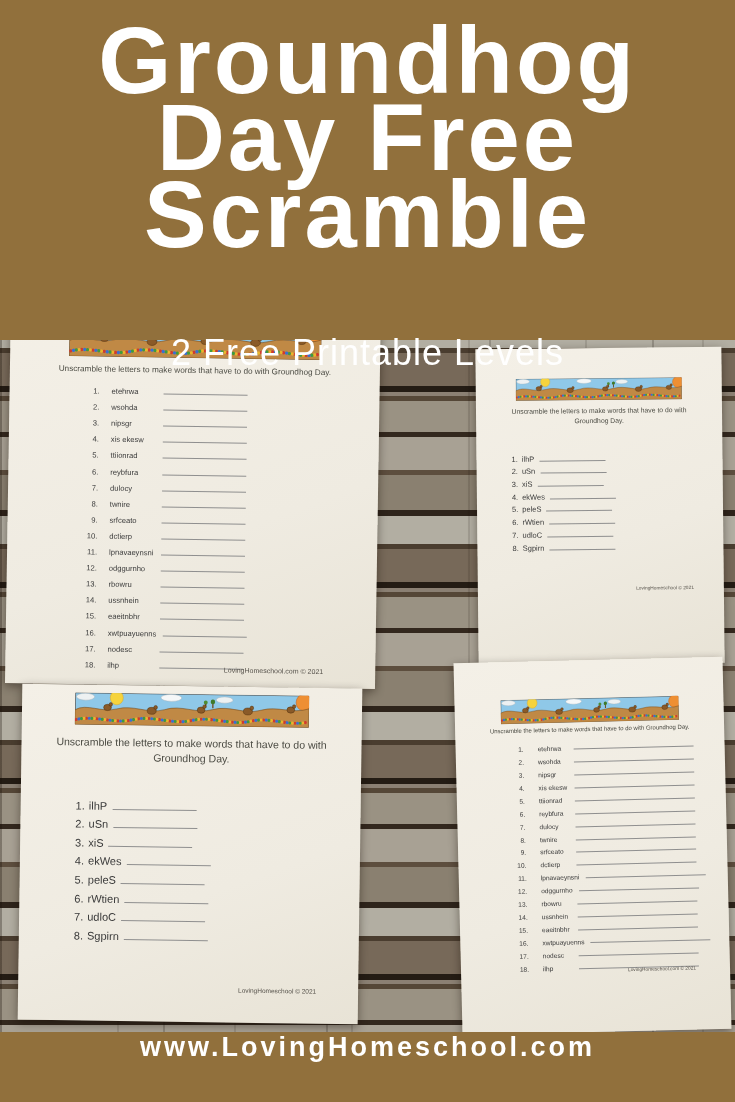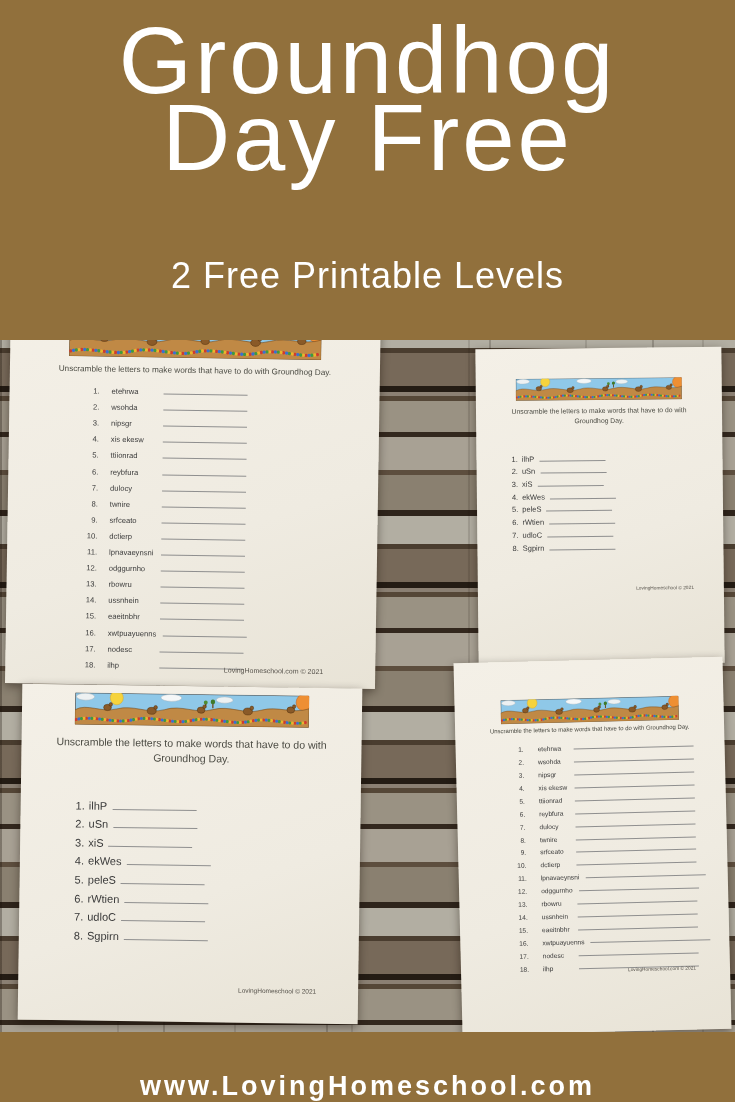--- a/index.html
+++ b/index.html
@@ -16,24 +16,24 @@
         #9a9283 9px 40px, #33281e 40px 45px,
         #a8a194 45px 78px, #5d4e3e 78px 83px,
         #8a8070 83px 118px, #2e241b 118px 124px,
         #b2aea2 124px 152px, #4a3d2f 152px 157px,
         #776959 157px 190px, #241c14 190px 196px);}
 
   
   .band{position:absolute;left:0;right:0;z-index:10;background:#91703C;color:#fff;}
   .band-top{top:0;height:340px;display:flex;flex-direction:column;align-items:center;}
   .title{margin-top:22px;text-align:center;font-size:94px;line-height:77px;
-         letter-spacing:3px;font-weight:400;}
+         letter-spacing:3px;font-weight:700;}
   .title span{display:block;}
   .subtitle{margin-top:16px;font-size:36px;letter-spacing:1px;font-weight:400;}
-  .band-bottom{bottom:0;height:70px;display:flex;align-items:flex-end;justify-content:center;}
+  .band-bottom{bottom:0;height:70px;display:flex;align-items:flex-start;justify-content:center;}
   .url{font-size:27px;font-weight:bold;letter-spacing:3px;}
 
   
   .page{position:absolute;background:linear-gradient(160deg,#f4f0e7 0%,#efebe1 60%,#e8e3d6 100%);
         box-shadow:0 3px 10px rgba(20,12,5,0.45);color:#3a3a3a;}
   .banner{display:block;margin:0 auto;}
   .instr{margin:0;text-align:center;color:#4a4a42;}
   .list{display:block;}
   .row{display:flex;align-items:flex-end;white-space:nowrap;}
   .blank{display:inline-block;border-bottom:1px solid #8f8f8f;margin-bottom:2px;}
@@ -551,20 +551,21 @@
           <span class="blank"></span>
         </div>
       </div>
     <div class="credit">LovingHomeschool.com © 2021</div>
   </section>
 
   <header class="band band-top">
     <h1 class="title">
         <span>Groundhog</span>
         <span>Day Free</span>
+        <span>Scramble</span>
       </h1>
     <div class="subtitle">2 Free Printable Levels</div>
   </header>
 
   <footer class="band band-bottom">
     <div class="url">www.LovingHomeschool.com</div>
   </footer>
 
 </div>
 

